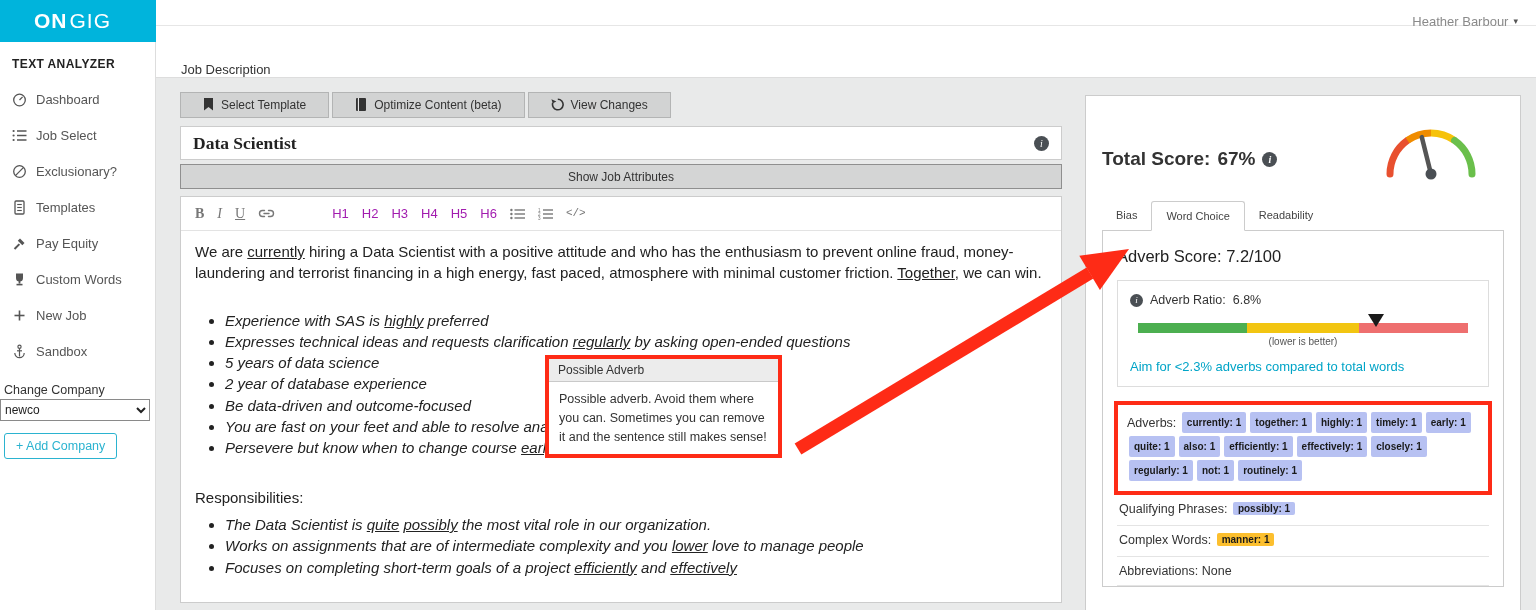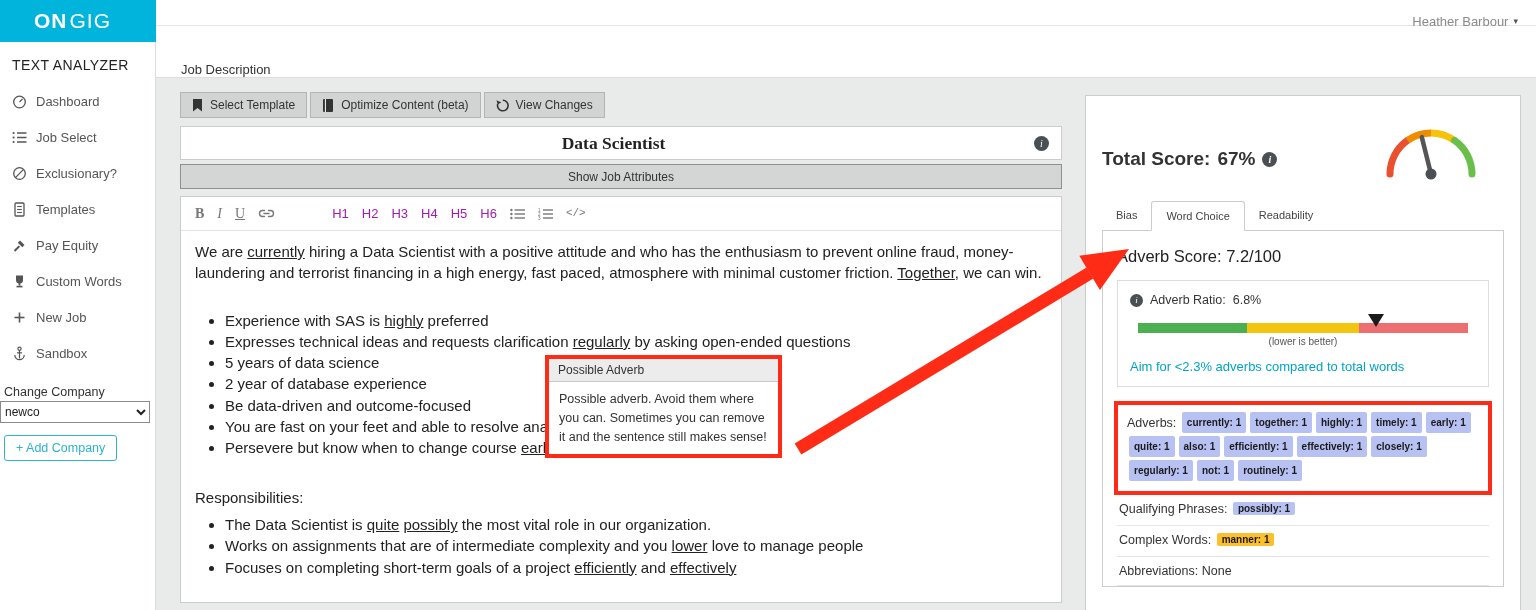--- a/index.html
+++ b/index.html
@@ -9,55 +9,55 @@
   
   .header { position:absolute; left:0; top:0; width:1536px; height:26px; background:#fff; border-bottom:1px solid #e6e6e6; z-index:6; }
   .logo { position:absolute; left:0; top:0; width:156px; height:42px; background:#00b4dc; color:#fff; display:flex; align-items:center; padding-left:34px; font-size:21px; letter-spacing:1px; cursor:pointer; }
   .logo-on { font-weight:800; }
   .logo-gig { font-weight:300; margin-left:2px; }
   .user-menu { position:absolute; right:18px; top:0; height:42px; display:flex; align-items:center; gap:5px; color:#8a8a8a; font-size:13px; cursor:pointer; }
   .caret { font-size:9px; color:#555; }
 
   
   .sidebar { position:absolute; left:0; top:42px; width:156px; height:568px; background:#fff; border-right:1px solid #ddd; z-index:5; padding-top:6px; }
-  .sb-title { padding:9px 12px 10px; font-size:14px; font-weight:normal; color:#222; letter-spacing:.4px; }
+  .sb-title { padding:9px 12px 10px; font-size:12px; font-weight:bold; color:#222; letter-spacing:.4px; }
   .sb-item { display:flex; align-items:center; gap:9px; height:36px; padding:0 12px; font-size:13px; color:#555; cursor:pointer; }
   .sb-icon { width:15px; height:15px; display:inline-flex; flex:0 0 15px; }
   .sb-change { padding:14px 4px 2px 4px; font-size:12.5px; color:#333; }
   .company-select { width:150px; height:22px; font-size:12px; border:1px solid #8a8a8a; background:#fff; color:#222; }
   .add-company { margin:12px 4px; border:1px solid #2bb3d0; color:#2bb3d0; background:#fff; border-radius:3px; padding:5px 11px; font-size:12.5px; cursor:pointer; font-family:inherit; }
 
   
   .breadcrumb-bar { position:absolute; left:156px; top:42px; width:1380px; height:36px; background:#fff; border-bottom:1px solid #ddd; font-size:13px; color:#333; display:flex; align-items:flex-end; padding-left:25px; z-index:4; }
 
   
   .content { position:absolute; left:156px; top:78px; width:1380px; height:532px; background:#e9eaea; }
   .editor-col { position:absolute; left:24px; top:14px; width:882px; }
   .btn-row { display:flex; gap:3px; margin-bottom:8px; }
-  .tb-btn { display:inline-flex; align-items:center; gap:7px; background:#d2d3d3; border:1px solid #b3b4b4; color:#333; font-size:12px; padding:5px 11px; cursor:pointer; font-family:inherit; }
+  .tb-btn { display:inline-flex; gap:7px; background:#d2d3d3; border:1px solid #b3b4b4; color:#333; font-size:12px; padding:5px 22px; cursor:pointer; font-family:inherit; }
   .title-card { background:#fff; border:1px solid #ccc; height:34px; display:flex; align-items:center; padding:0 12px; margin-bottom:4px; }
-  .doc-title { font-family:"Liberation Serif", serif; font-size:17.5px; font-weight:bold; color:#222; flex:1;text-align:center; }
+  .doc-title { font-family:"Liberation Serif", serif; font-size:17.5px; font-weight:bold; color:#222; flex:1; }
   .info-badge { width:15px; height:15px; border-radius:50%; background:#4a4f54; color:#fff; font-size:10px; font-style:italic; font-family:"Liberation Serif", serif; display:inline-flex; align-items:center; justify-content:center; cursor:pointer; flex:0 0 15px; }
   .info-badge.sm { width:13px; height:13px; font-size:9px; flex:0 0 13px; }
   .attrs-bar { display:block; width:100%; height:25px; background:#d4d5d5; border:1px solid #8f8f8f; font-size:12px; color:#333; cursor:pointer; font-family:inherit; margin-bottom:7px; }
   .editor-card { background:#fff; border:1px solid #ccc; }
   .fmt-toolbar { height:34px; display:flex; align-items:center; gap:13px; padding:0 14px; border-bottom:1px solid #e3e3e3; color:#777; }
   .fmt-btn { font-size:14px; color:#777; cursor:pointer; display:inline-flex; align-items:center; line-height:1; }
   .fmt-serif { font-family:"Liberation Serif", serif; }
   .fmt-b { font-weight:bold; }
   .fmt-i { font-style:italic; }
   .fmt-u { text-decoration:underline; }
   .fmt-h { font-size:13px; color:#a21caf; }
   .fmt-gap { margin-left:44px; }
   .fmt-code { font-family:"Liberation Mono", monospace; font-size:11px; }
   .doc { padding:10px 14px 16px; font-size:15px; color:#222; line-height:1.42; min-height:350px; cursor:text; }
   .doc p { margin:0 0 6px; }
   .doc p.blank { line-height:14px; }
   .doc ul { margin:2px 0 8px; padding-left:30px; }
-  .doc li { margin:0; }
+  .doc li { margin:0;font-style:italic; }
   .hl { text-decoration:underline; }
 
   
   .panel { position:absolute; left:929px; top:17px; width:436px; height:600px; background:#fff; border:1px solid #ccc; padding:18px 16px; }
   .score-row { position:relative; height:86px; }
   .total-score { position:absolute; left:0; top:34px; font-size:19px; font-weight:bold; color:#333; display:inline-flex; gap:7px; align-items:center; }
   .gauge { position:absolute; right:18px; top:2px; }
   .tabs { display:flex; border-bottom:1px solid #ccc; }
   .tab { padding:8px 14px; font-size:11px; color:#444; cursor:pointer; position:relative; top:1px; }
   .tab.active { background:#fff; border:1px solid #ccc; border-bottom:1px solid #fff; border-radius:3px 3px 0 0; }

